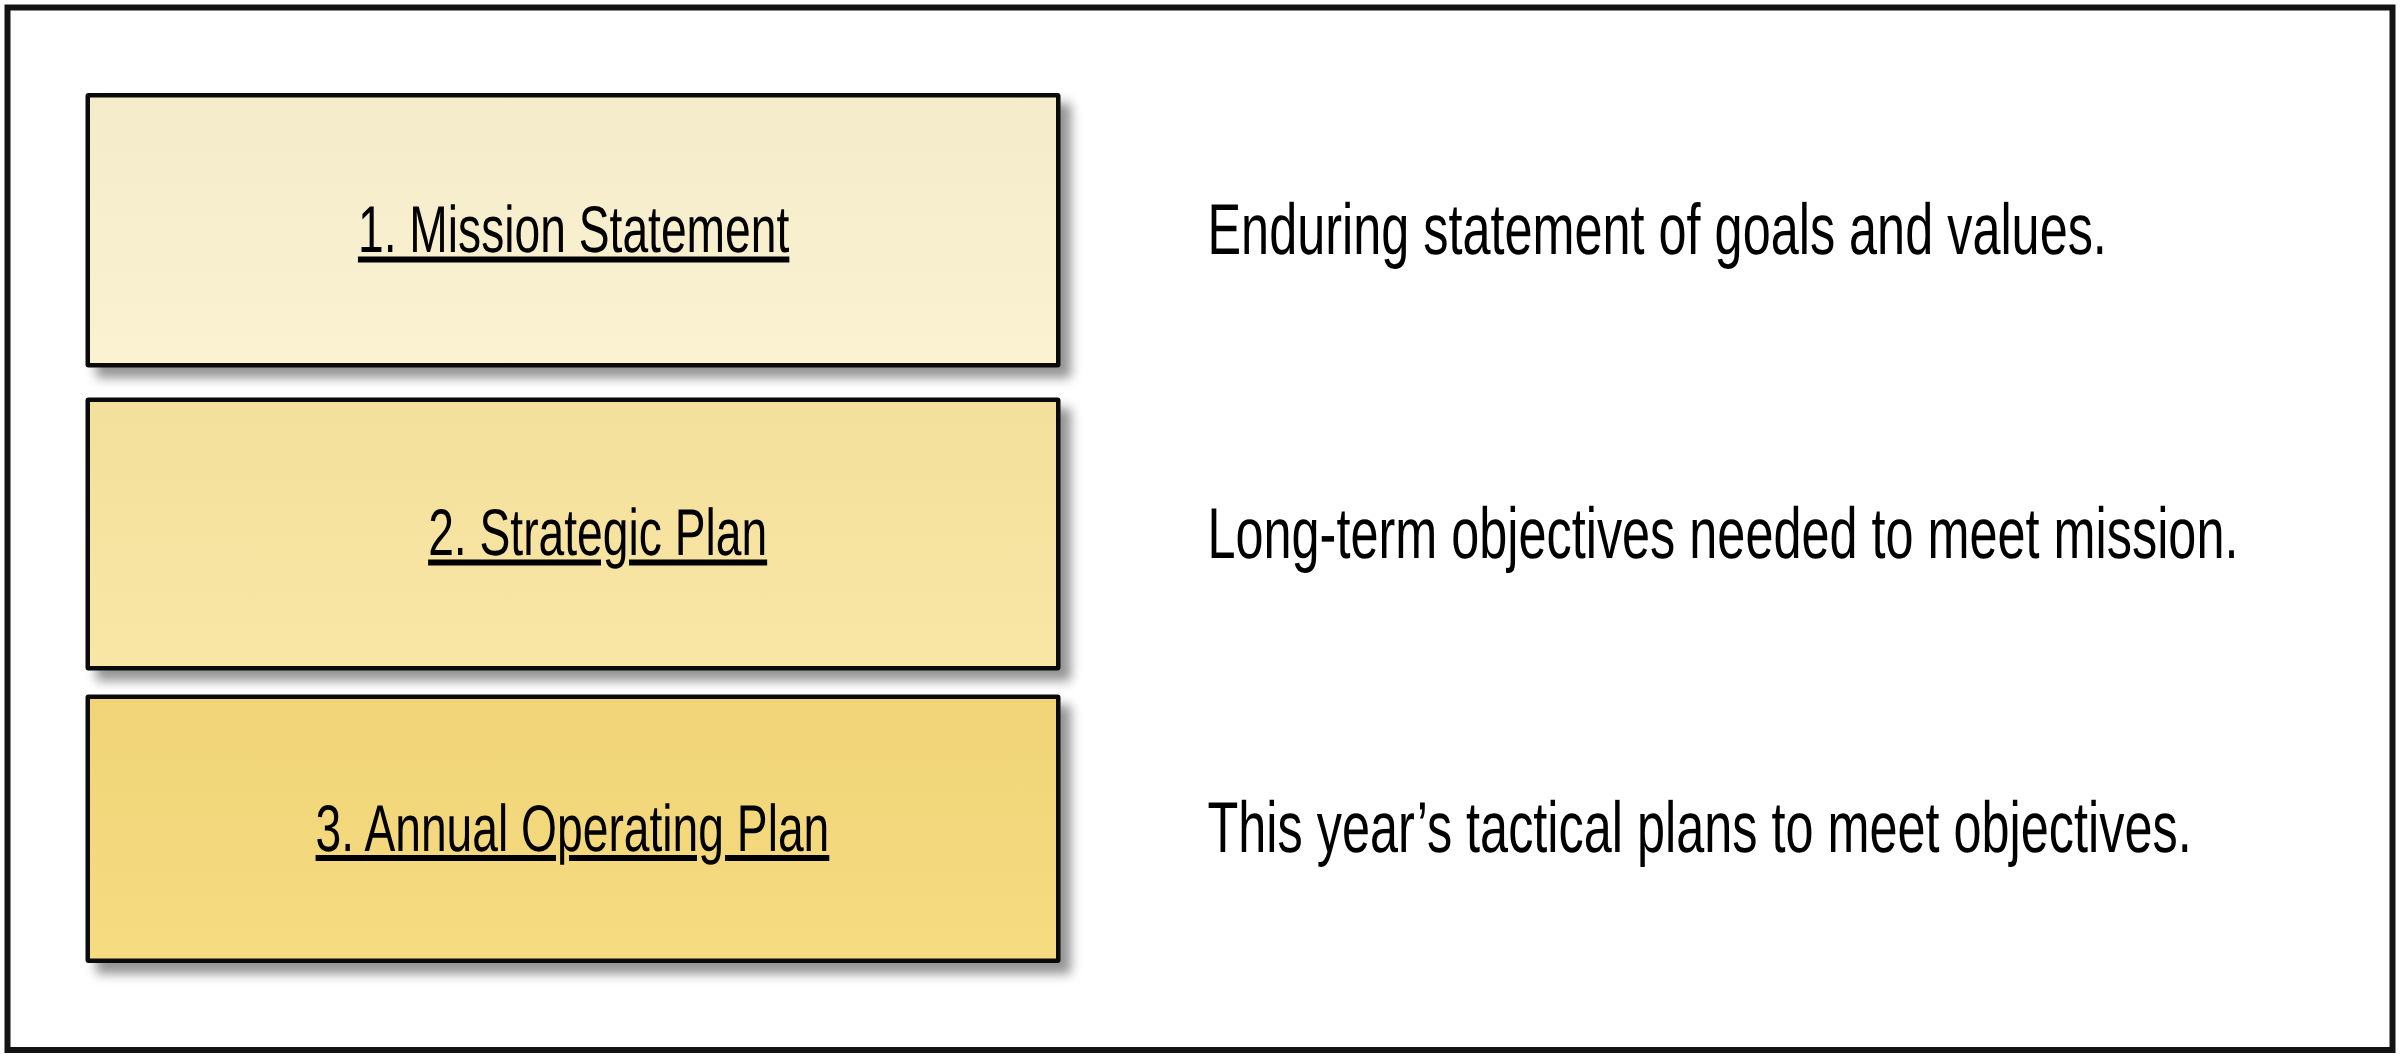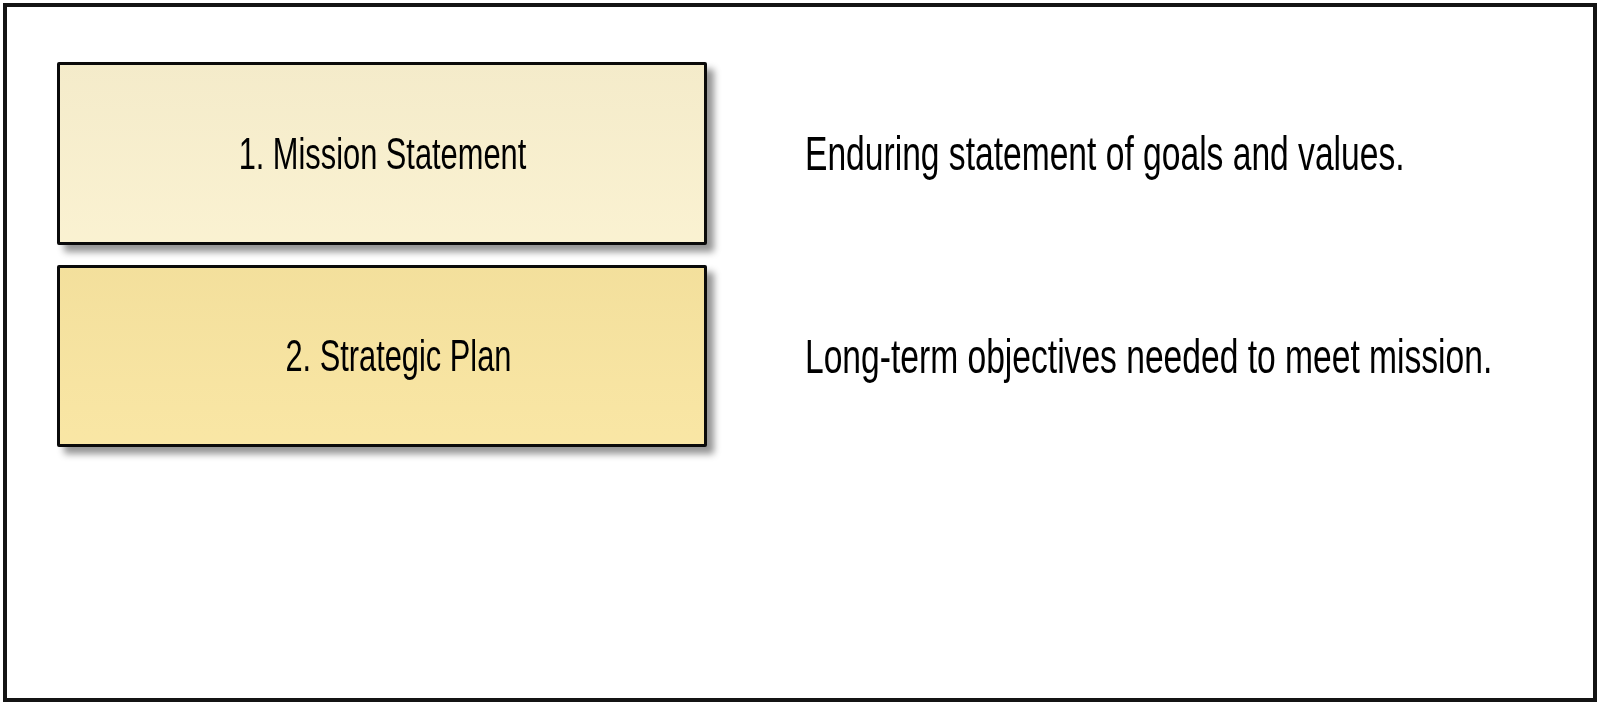--- a/index.html
+++ b/index.html
@@ -41,20 +41,21 @@
     margin-left: 57px;
     width: 650px;
     height: 100%;
     border: 3px solid #0a0a0a;
     border-radius: 2px;
     box-shadow: 7px 7px 7px rgba(0,0,0,0.42);
     display: flex;
     align-items: center;
     justify-content: center;
     background-image: linear-gradient(to bottom, rgba(0,0,0,0.025), rgba(255,255,255,0.05));
+    text-decoration: underline;
   }
   .box-label {
     font-size: 44px;
     color: #000000;
     white-space: nowrap;
     transform: scaleX(0.70);
     transform-origin: center center;
   }
   .desc {
     position: absolute;
@@ -79,13 +80,19 @@
     <div class="desc">Enduring statement of goals and values.</div>
   </div>
 
   <div class="row row2">
     <div class="plan-box" style="background-color: rgb(249, 229, 160); padding-left: 32px;">
       <span class="box-label">2. Strategic Plan</span>
     </div>
     <div class="desc">Long-term objectives needed to meet mission.</div>
   </div>
 
+  <div class="row row3">
+    <div class="plan-box" style="background-color: rgb(246, 217, 122);">
+      <span class="box-label">3. Annual Operating Plan</span>
+    </div>
+    <div class="desc">This year’s tactical plans to meet objectives.</div>
+  </div>
 </div>
 
 </body></html>

